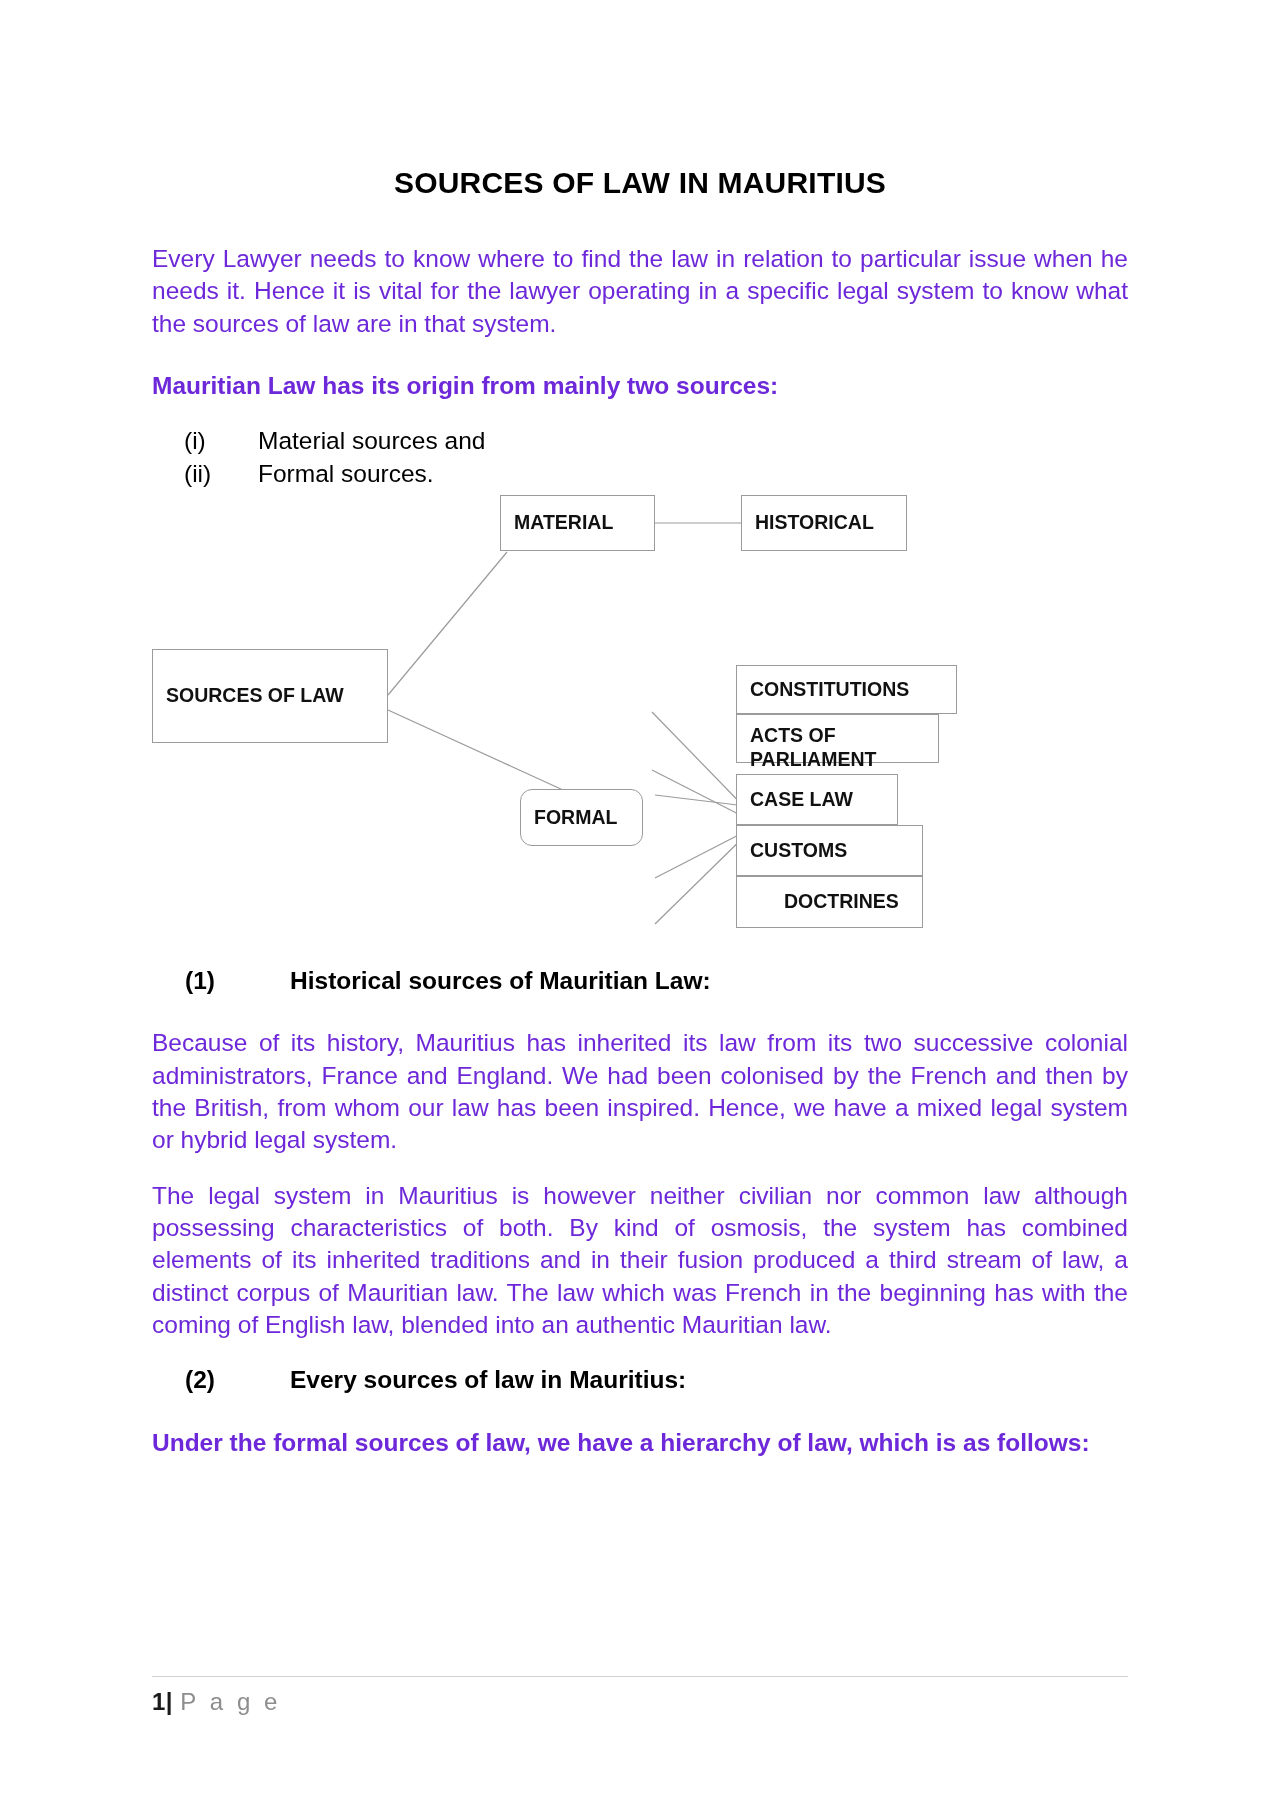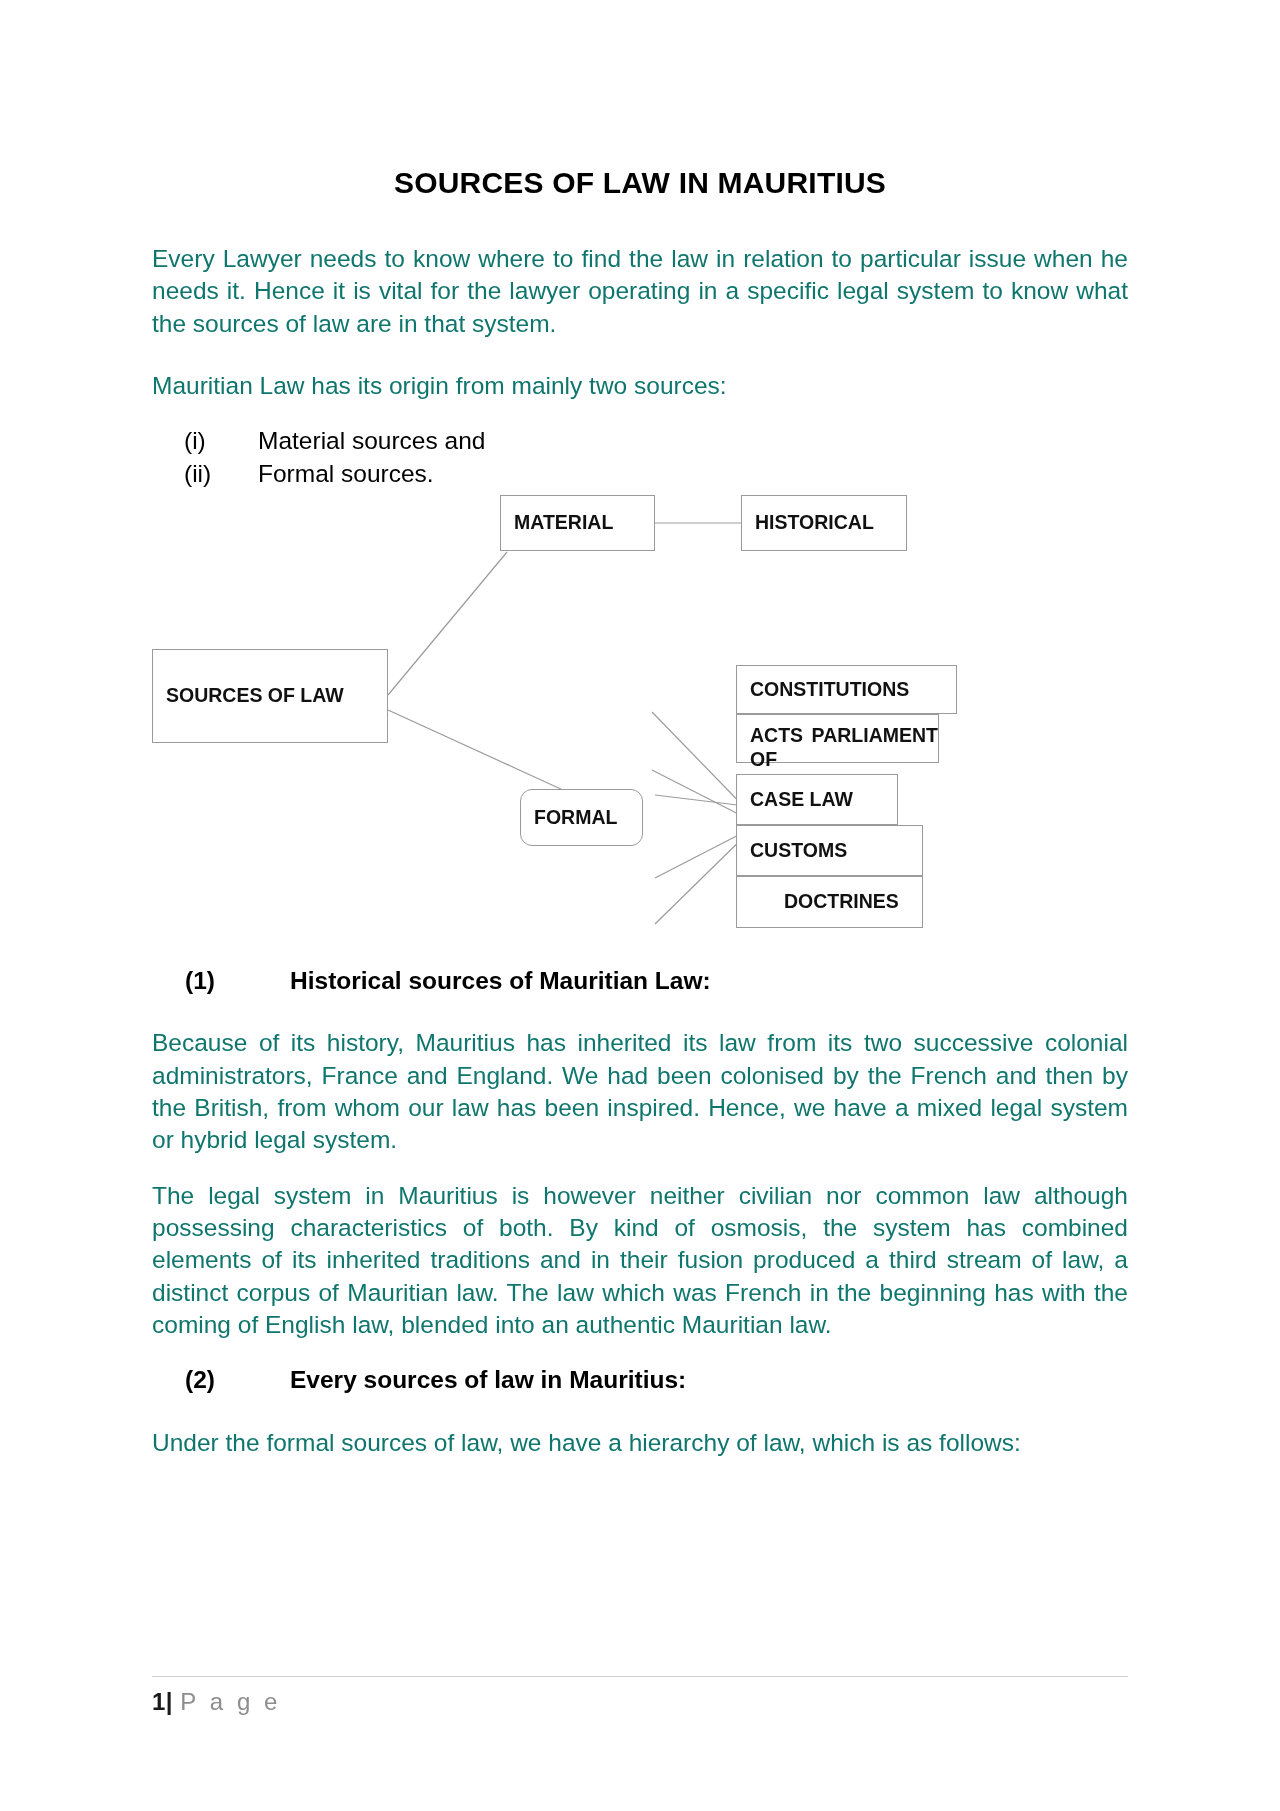--- a/index.html
+++ b/index.html
@@ -38,23 +38,23 @@
     line-height: 1.1;
   }
 
   
   .para {
     font-size: 24.5px;
     line-height: 1.32;
     text-align: justify;
     margin: 0;
     padding: 0;
-    color: #0f766e;
-  }
-  .para.nojust { text-align: left; }
+    color: #6d28d9;
+  }
+  .para.nojust { text-align: left; font-weight: bold; }
 
   .gap-sm { height: 23px; }
   .gap-md { height: 30px; }
   .gap-lg { height: 44px; }
 
   
   .roman-list {
     margin: 0;
     padding: 0;
     list-style: none;
@@ -201,21 +201,21 @@
       </div>
 
       <div class="dbox" style="left:368px; top:299px; width:123px; height:57px;border-radius:12px;">
         <span>FORMAL</span>
       </div>
 
       <div class="dbox" style="left:584px; top:175px; width:221px; height:49px;">
         <span>CONSTITUTIONS</span>
       </div>
 
-      <div class="dbox two-line" style="left:584px; top:224px; width:203px; height:49px; flex-direction:row;">
+      <div class="dbox two-line" style="left:584px; top:224px; width:203px; height:49px; flex-direction:column;">
         <span>ACTS OF</span>
         <span>PARLIAMENT</span>
       </div>
 
       <div class="dbox" style="left:584px; top:284px; width:162px; height:51px;">
         <span>CASE LAW</span>
       </div>
 
       <div class="dbox" style="left:584px; top:335px; width:187px; height:51px;">
         <span>CUSTOMS</span>

